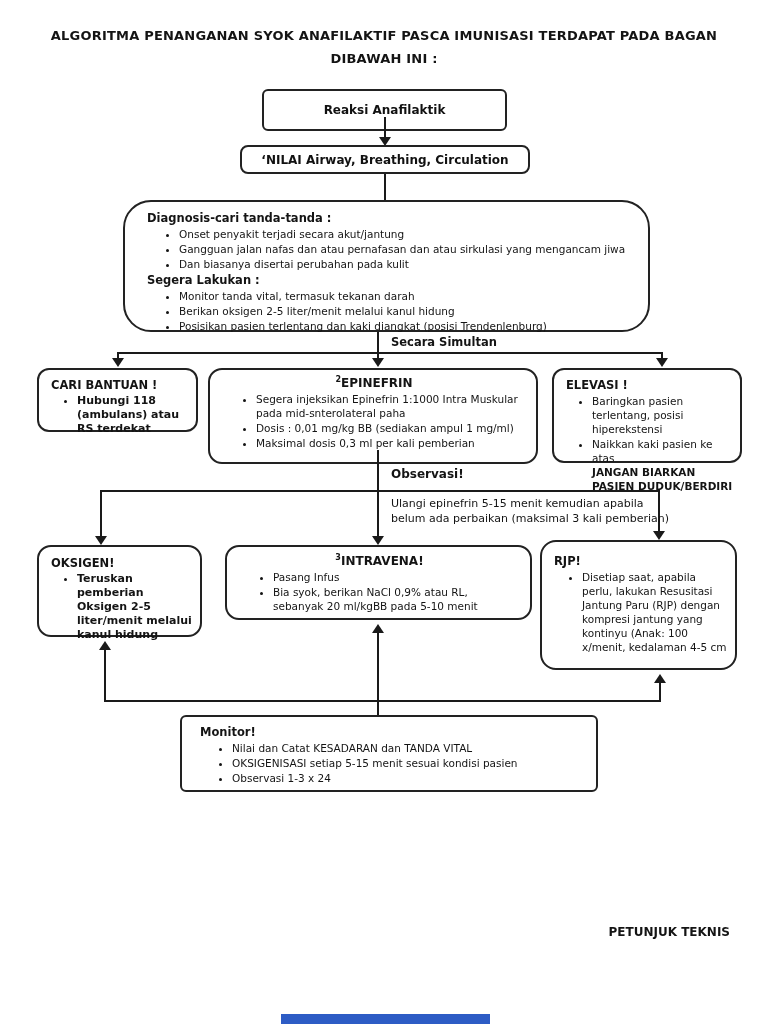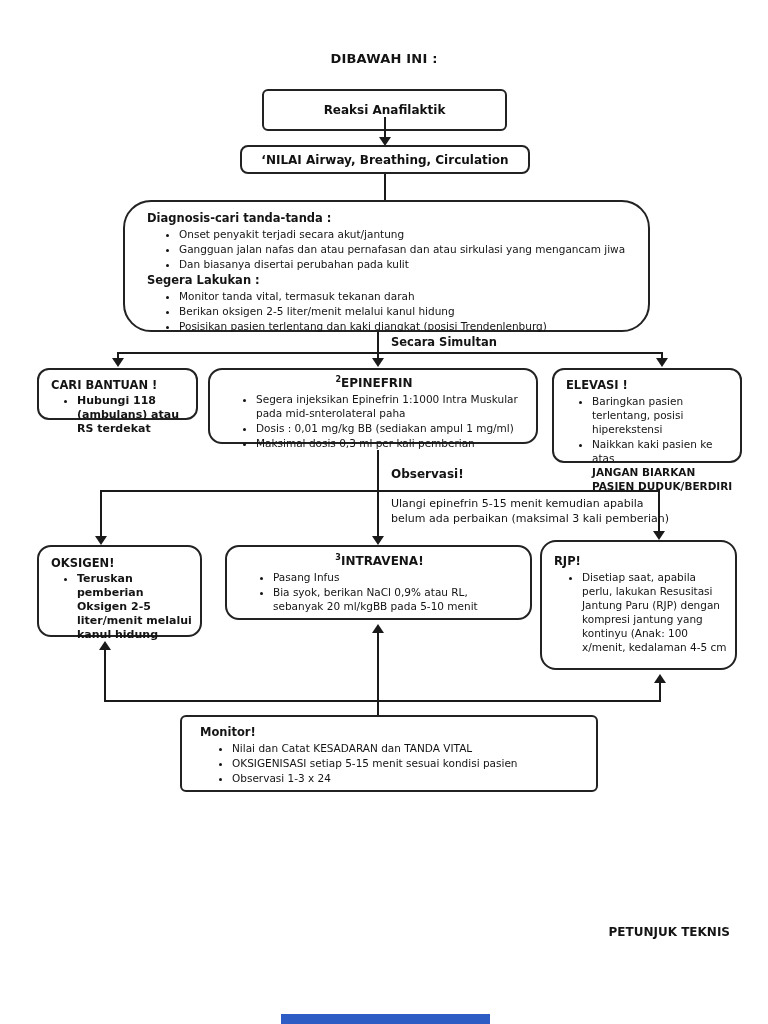--- a/index.html
+++ b/index.html
@@ -26,20 +26,21 @@
   .footer{position:absolute;font-weight:bold;font-size:12px;color:#141414;}
   .progress{position:absolute;}
   sup.idx{font-size:8px;vertical-align:super;line-height:0;}
   strong.block{display:block;font-weight:bold;}
 </style>
 </head>
 <body>
 
 <div id="canvas">
 
+  <div class="title" style="top:28px;">ALGORITMA PENANGANAN SYOK ANAFILAKTIF PASCA IMUNISASI TERDAPAT PADA BAGAN</div>
   <div class="title" style="top:51px;">DIBAWAH INI :</div>
 
   <div class="box center-label" style="left:262px;top:89px;width:245px;height:42px;border-radius:6px;">
     <span>Reaksi Anafilaktik</span>
   </div>
 
   <div class="vline" style="left:384px;top:117px;height:21px;"></div>
   <div class="arrow-down" style="left:379px;top:137px;"></div>
 
   <div class="box center-label" style="left:240px;top:145px;width:290px;height:29px;border-radius:8px;">
@@ -66,28 +67,28 @@
   <div class="vline" style="left:377px;top:332px;height:21px;"></div>
   <div class="flow-label" style="left:391px;top:335px;">Secara Simultan</div>
   <div class="hline" style="left:117px;top:352px;width:546px;"></div>
   <div class="vline" style="left:117px;top:352px;height:7px;"></div>
   <div class="arrow-down" style="left:112px;top:358px;"></div>
   <div class="vline" style="left:377px;top:352px;height:7px;"></div>
   <div class="arrow-down" style="left:372px;top:358px;"></div>
   <div class="vline" style="left:661px;top:352px;height:7px;"></div>
   <div class="arrow-down" style="left:656px;top:358px;"></div>
 
-  <div class="box small-pad" style="left:37px;top:368px;width:161px;height:52px;border-radius:12px;">
+  <div class="box small-pad" style="left:37px;top:368px;width:161px;height:64px;border-radius:12px;">
     <h3>CARI BANTUAN !</h3>
     <ul class="bold-li" style="padding-left:26px;">
       <li>Hubungi 118 (ambulans) atau RS terdekat</li>
     </ul>
   </div>
 
-  <div class="box" style="left:208px;top:368px;width:330px;height:76px;border-radius:14px;padding:4px 12px 4px 14px;">
+  <div class="box" style="left:208px;top:368px;width:330px;height:96px;border-radius:14px;padding:4px 12px 4px 14px;">
     <h3 class="centered"><sup class="idx">2</sup><span>EPINEFRIN</span></h3>
     <ul>
       <li>Segera injeksikan Epinefrin 1:1000 Intra Muskular pada mid-snterolateral paha</li>
       <li>Dosis : 0,01 mg/kg BB (sediakan ampul 1 mg/ml)</li>
       <li>Maksimal dosis 0,3 ml per kali pemberian</li>
     </ul>
   </div>
 
   <div class="box" style="left:552px;top:368px;width:190px;height:95px;border-radius:12px;padding:6px 6px 4px 12px;">
     <h3>ELEVASI !</h3>

